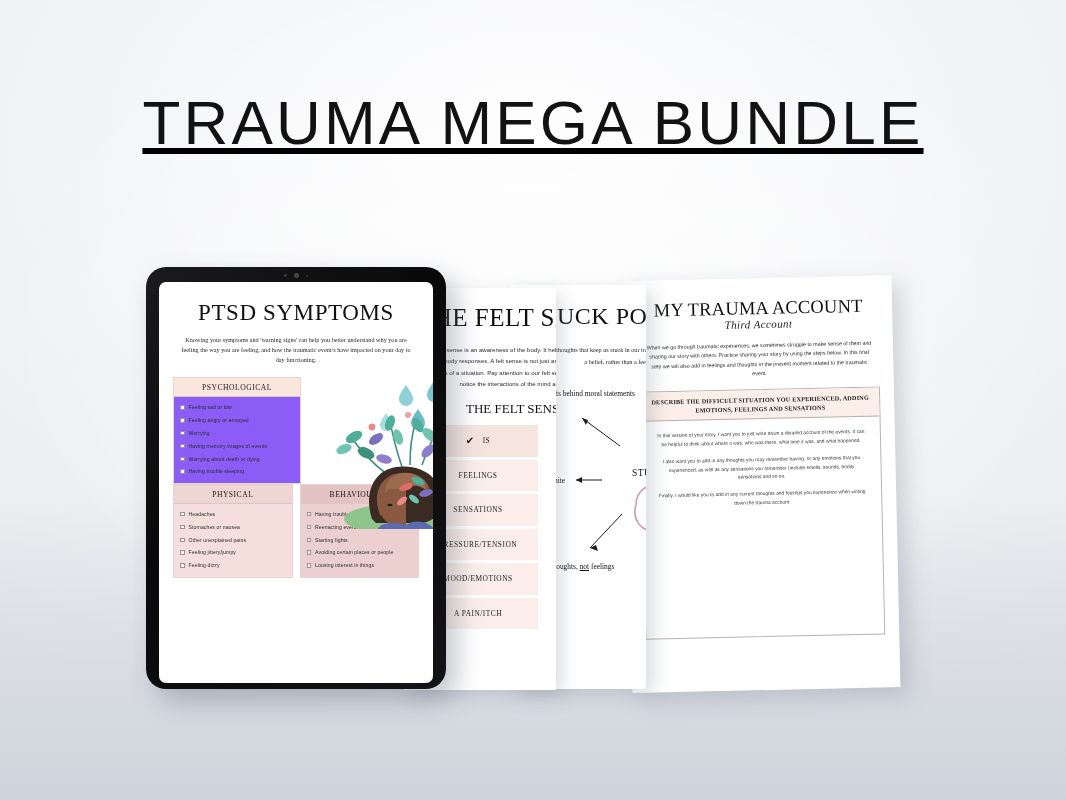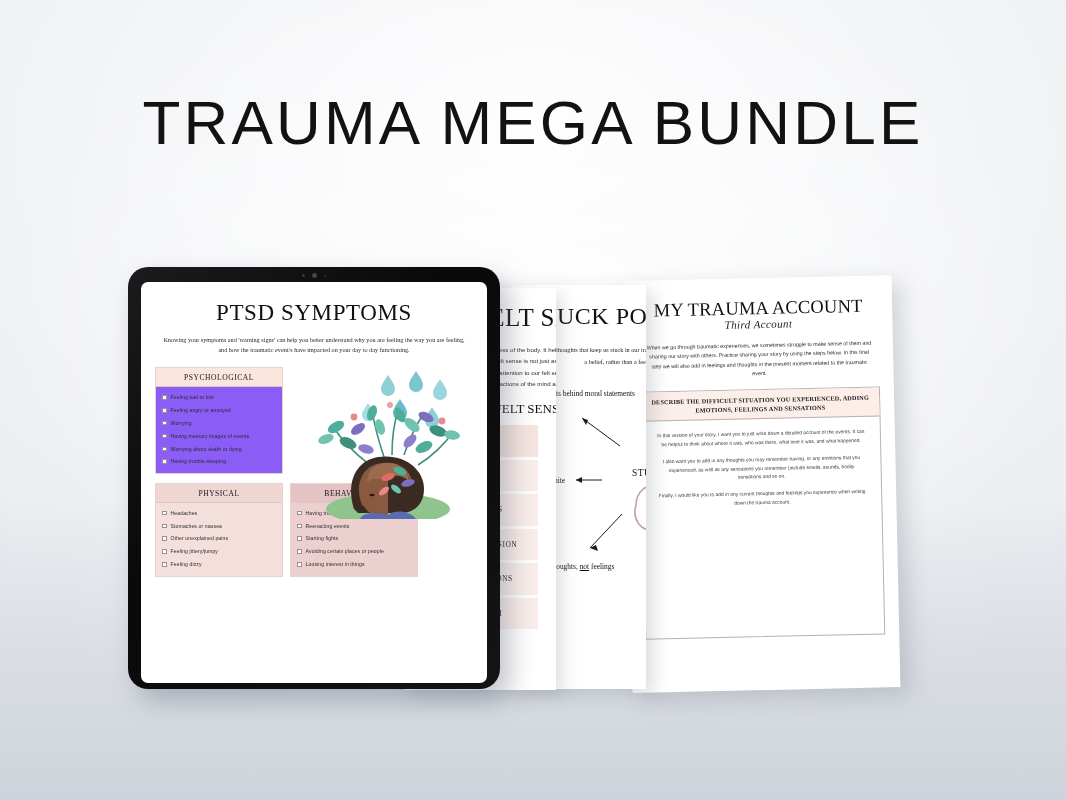--- a/index.html
+++ b/index.html
@@ -15,21 +15,21 @@
     background:linear-gradient(180deg,rgba(214,218,224,0) 0%,rgba(205,210,218,.55) 55%,rgba(198,204,213,.75) 100%);
     pointer-events:none;
   }
   .bg-vig{
     position:absolute; inset:0;
     background:radial-gradient(ellipse 760px 520px at 50% 40%, rgba(255,255,255,.85) 0%, rgba(255,255,255,0) 70%);
     pointer-events:none;
   }
 
   
-  .header{ position:absolute; top:0; left:0; right:0; text-align:center; padding-top:92px; z-index:6;}
+  .header{ position:absolute; top:0; left:0; right:0; text-align:center; padding-top:92px; z-index:6;text-decoration:underline;}
   .title{
     font-family:"Liberation Sans", sans-serif;
     font-size:62px; letter-spacing:3.2px; color:#121212; font-weight:400;
     line-height:1.0; white-space:nowrap;
   }
   .subtitle{
     margin-top:22px; font-size:30.5px; letter-spacing:1.1px; color:#161616; font-weight:400;
     white-space:nowrap;
   }
 
@@ -42,21 +42,21 @@
   .sheet-p2{ left:404px; top:288px; width:152px; height:402px;
     box-shadow:6px 6px 16px rgba(120,128,140,.26); }
   .sheet-p3{ left:510px; top:285px; width:136px; height:404px;
     box-shadow:7px 6px 17px rgba(120,128,140,.28); }
   .sheet-p4{ left:628px; top:281px; width:268px; height:412px;
     transform:rotate(-1.25deg); transform-origin:0 50%;
     box-shadow:9px 8px 22px rgba(118,126,140,.30); }
 
   
   .tablet{
-    position:absolute; left:128px; top:267px; width:372px; height:422px;
+    position:absolute; left:146px; top:267px; width:300px; height:422px;
     background:linear-gradient(135deg,#1b1b1d 0%,#09090a 42%,#141416 100%);
     border-radius:20px; padding:15px 13px 6px 13px;
     box-shadow:10px 12px 26px rgba(100,108,122,.40);
     z-index:5;
   }
   .tablet-cam{ position:absolute; top:6px; left:0; right:0; display:flex; justify-content:center; gap:7px; align-items:center;}
   .cam-d{ width:3px;height:3px;border-radius:50%;background:#3a3a3e;}
   .cam-d.big{ width:5px;height:5px;background:#45454a;}
   .cam-d.sm{ width:2px;height:2px;background:#333;}
   .tablet-screen{
@@ -82,21 +82,21 @@
   }
   .card-bd{ padding:7px 5px 8px 6px; }
   .chk{ display:flex; align-items:flex-start; gap:4px; margin-bottom:6.5px; }
   .chk:last-child{ margin-bottom:0; }
   .box{ width:4.6px;height:4.6px;border:.5px solid #9d8f8b;background:#fff;flex:0 0 auto;margin-top:1px;}
   .chk span{ font-size:5.1px; line-height:1.25; color:#2b2b2b; letter-spacing:.1px;}
   .psych{ width:128px; background:#8b5cf6; }
   .psych .card-hd{ background:#fbe6de; }
   .illus{ flex:1; position:relative; }
 
-  .row2{ display:flex; gap:7px; margin-top:9px; padding:0 0 0 0;}
+  .row2{ display:flex; gap:7px; padding:0 0 0 0;}
   .phys{ width:128px; background:#f4dfdc; }
   .phys .card-hd{ background:#efd6d3; }
   .behav{ width:128px; background:#eccfcf; }
   .behav .card-hd{ background:#e5c2c3; }
 
   
   .ill-svg{ position:absolute; left:2px; top:2px; }
 
   
   .p2in{ padding:16px 0 0 0; width:300px; }

